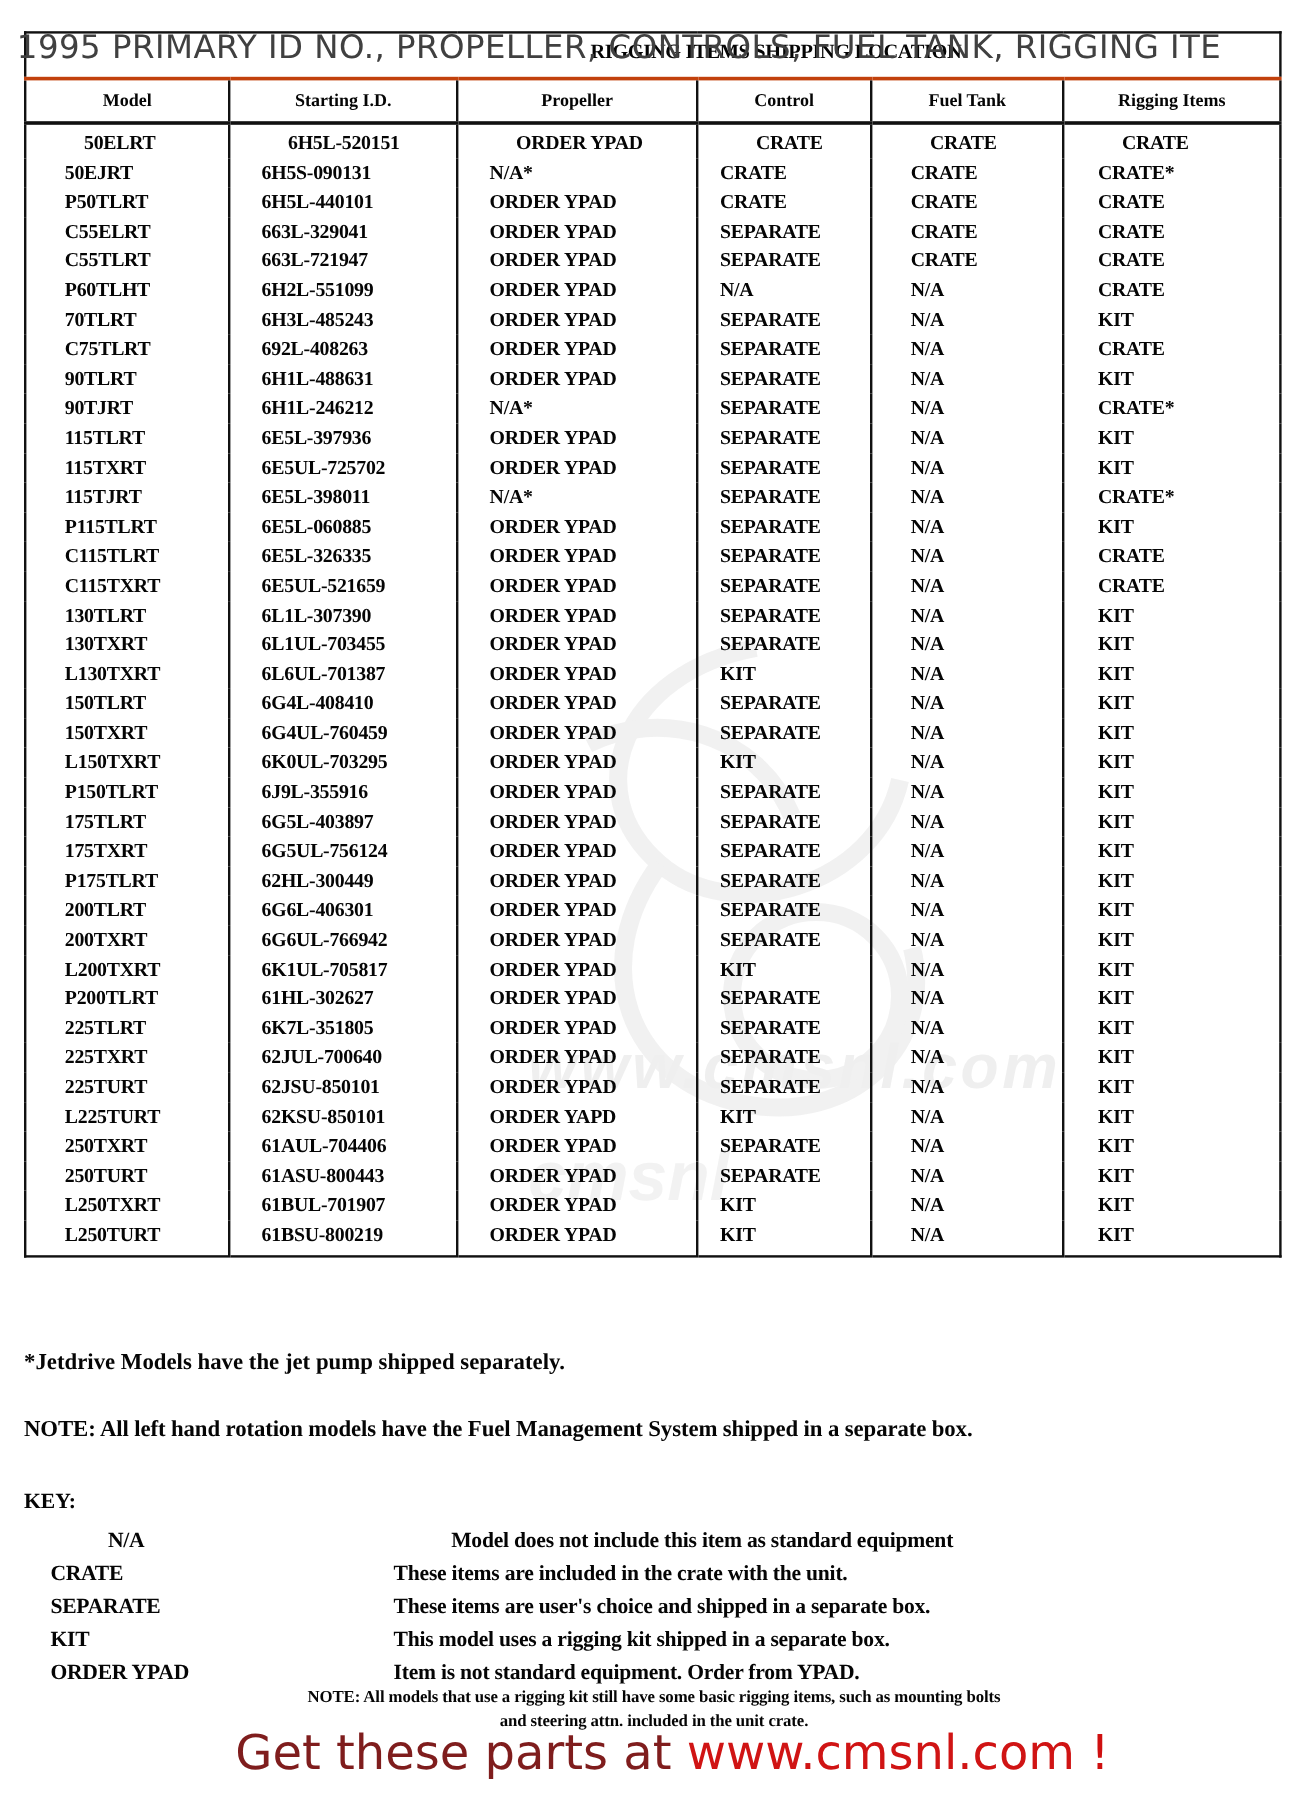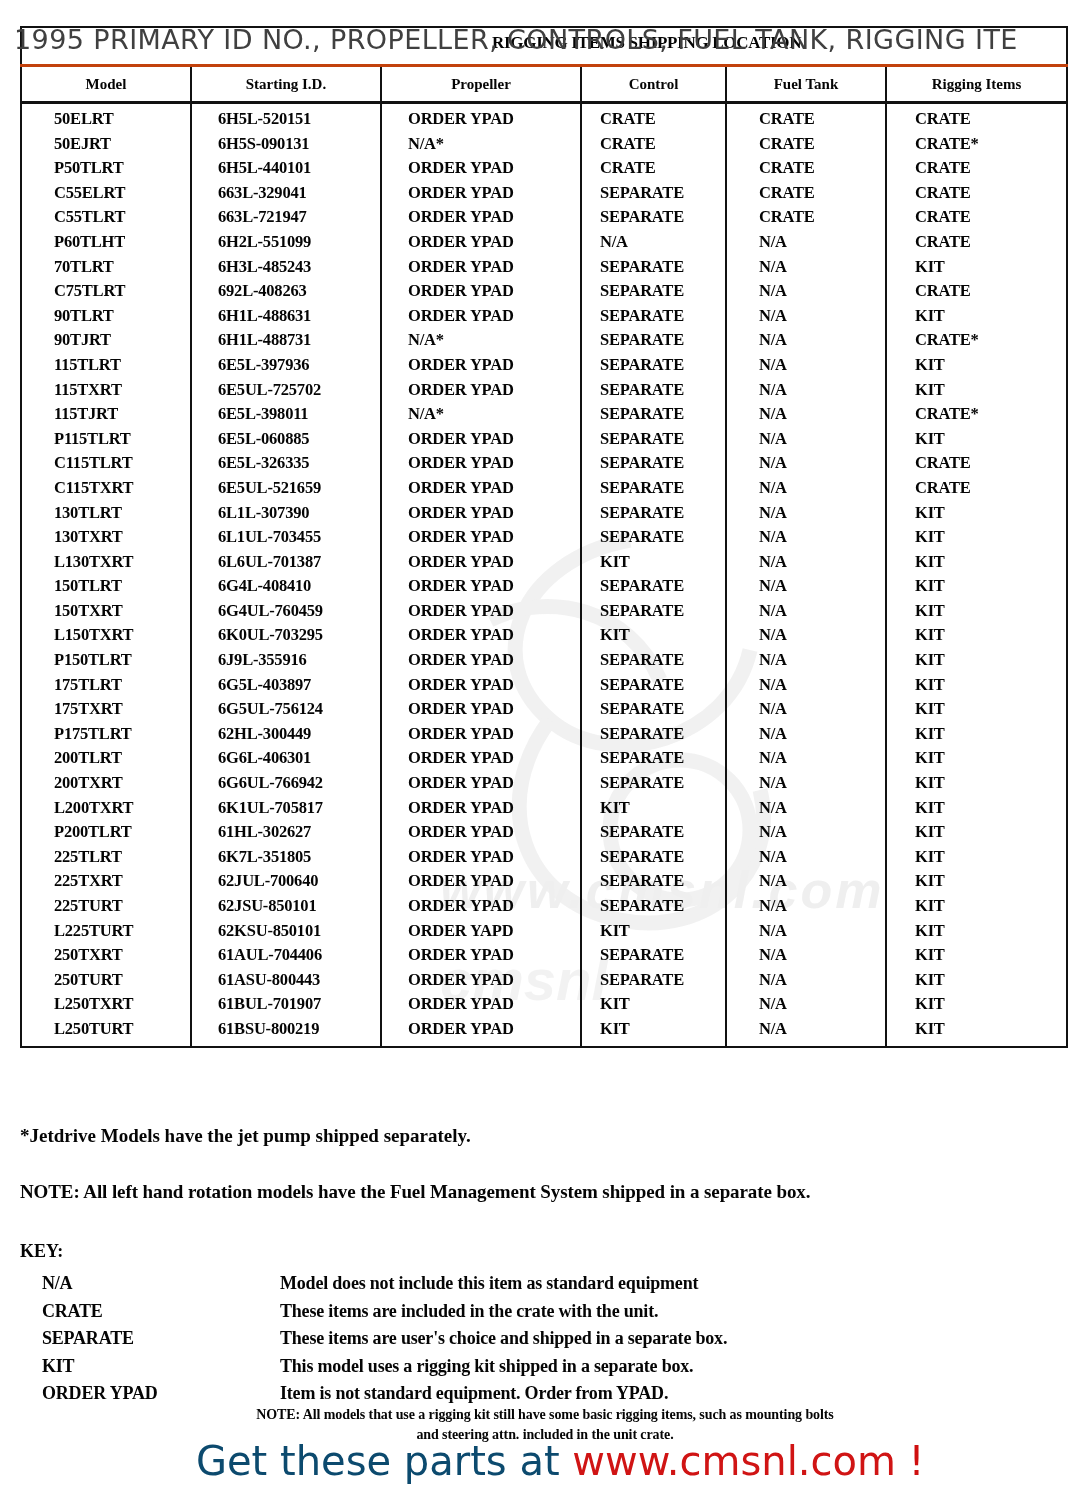--- a/index.html
+++ b/index.html
@@ -107,21 +107,21 @@
     letter-spacing: -0.2px;
   }
   tbody td.vl { border-left: 2px solid #111; }
   tbody td.c-model    { padding-left: 32px; }
   tbody td.c-id       { padding-left: 26px; }
   tbody td.c-prop     { padding-left: 26px; }
   tbody td.c-ctrl     { padding-left: 18px; }
   tbody td.c-fuel     { padding-left: 32px; }
   tbody td.c-rig      { padding-left: 28px; }
 
-  tbody tr:first-child td { padding-top: 3px; }
+  tbody tr:first-child td { padding-top: 3px; padding-left: 48px; }
   tbody tr:last-child  td { padding-bottom: 4px; }
 
   
   .below {
     position: absolute;
     left: 20px;
     top: 1125px;
     width: 1050px;
     z-index: 3;
   }
@@ -190,21 +190,21 @@
   #promo-overlay {
     position: absolute;
     left: 196px;
     top: 1438px;
     z-index: 7;
     font-family: "DejaVu Sans", "Liberation Sans", sans-serif;
     font-size: 40px;
     white-space: nowrap;
     pointer-events: none;
   }
-  #promo-overlay .p1 { color: #0c4a6e; }
+  #promo-overlay .p1 { color: #7f1d1d; }
   #promo-overlay .p2 { color: #d01414; }
   #promo-overlay .p3 { color: #cf0f0f; }
 </style>
 </head>
 <body>
 
 <div id="bg-watermark">
   <svg width="420" height="520" viewBox="0 0 420 520" aria-hidden="true">
     <g fill="none" stroke="#e6e6e6" stroke-width="15">
       <path d="M200 40 C 90 60, 50 160, 120 220 C 180 272, 300 240, 320 150"></path>
@@ -316,21 +316,21 @@
           <tr>
             <td class="c-model">90TLRT</td>
             <td class="c-id vl">6H1L-488631</td>
             <td class="c-prop vl">ORDER YPAD</td>
             <td class="c-ctrl vl">SEPARATE</td>
             <td class="c-fuel vl">N/A</td>
             <td class="c-rig vl">KIT</td>
           </tr>
           <tr>
             <td class="c-model">90TJRT</td>
-            <td class="c-id vl">6H1L-488731</td>
+            <td class="c-id vl">6H1L-246212</td>
             <td class="c-prop vl">N/A*</td>
             <td class="c-ctrl vl">SEPARATE</td>
             <td class="c-fuel vl">N/A</td>
             <td class="c-rig vl">CRATE*</td>
           </tr>
           <tr>
             <td class="c-model">115TLRT</td>
             <td class="c-id vl">6E5L-397936</td>
             <td class="c-prop vl">ORDER YPAD</td>
             <td class="c-ctrl vl">SEPARATE</td>

